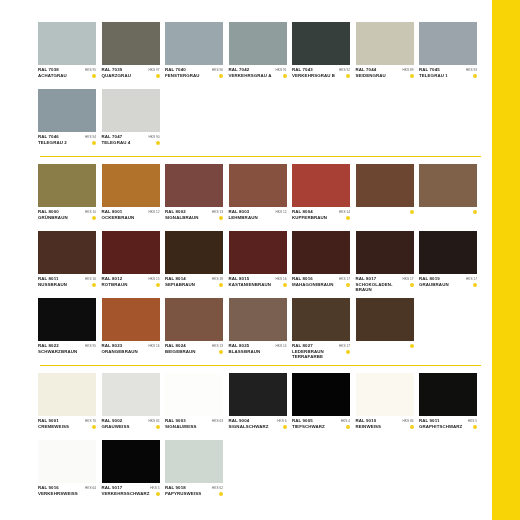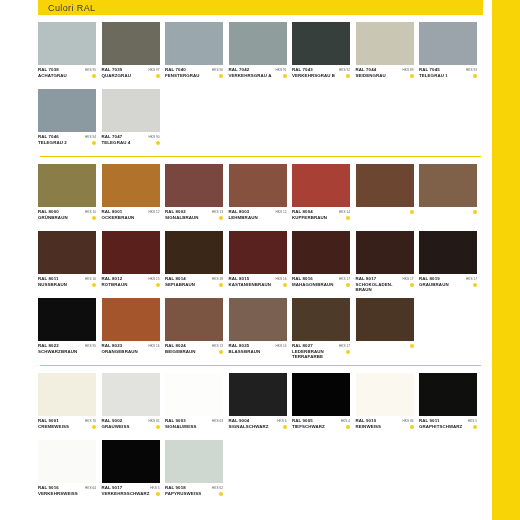--- a/index.html
+++ b/index.html
@@ -139,23 +139,20 @@
   .row + .row { margin-top: 6px; }
   .group + .group { margin-top: 6px; }
 </style>
 </head>
 <body>
 
 <div id="page">
 
   <div class="left-strip"></div>
 
-  <div class="header">
-    <span class="header-title">Culori RAL</span>
-  </div>
 
   <div class="content" id="content">
       <div class="group first">
         <div class="row">
           <div class="cell">
             <div class="swatch" style="background: rgb(180, 193, 192);"></div>
             <div class="caption">
               <div class="cap-line1">
                 <span class="ral-code">RAL 7038</span>
                 <span class="hks-code">HKS 95</span>

